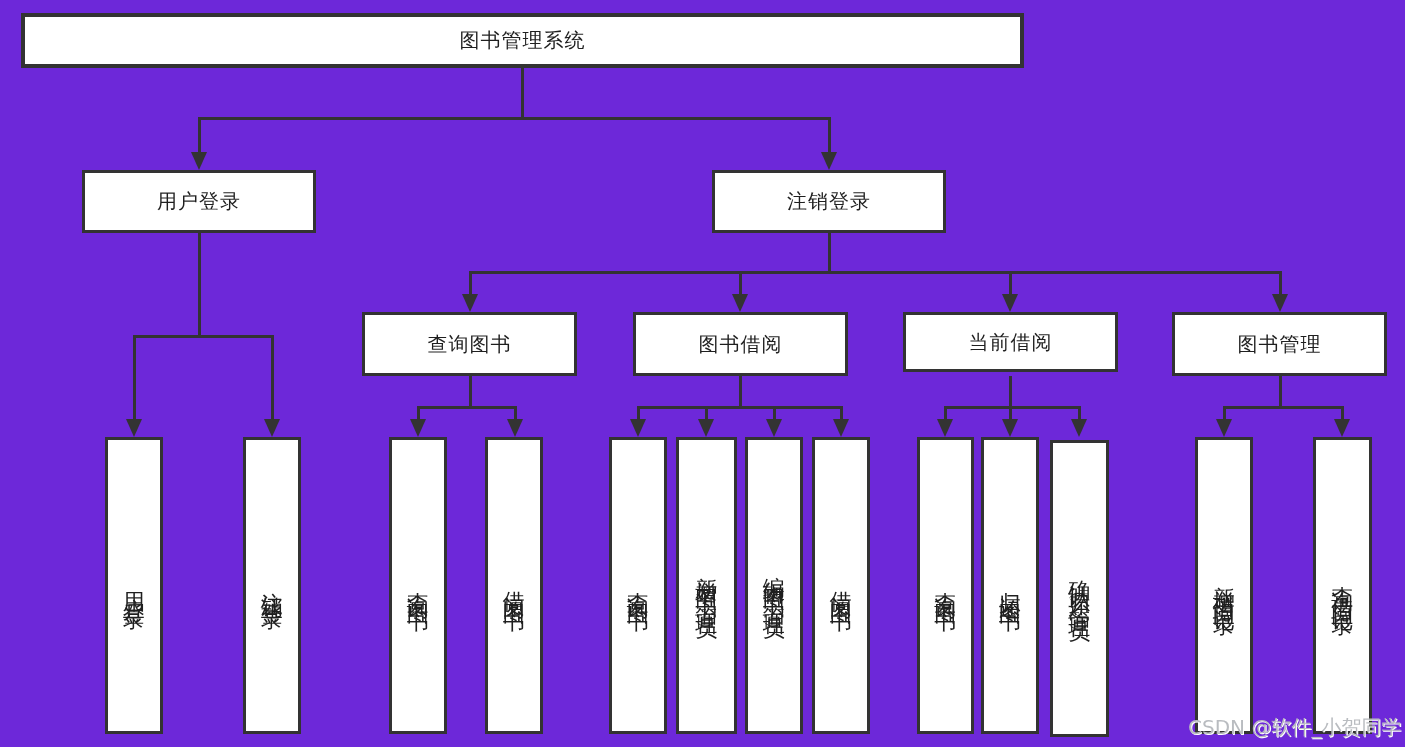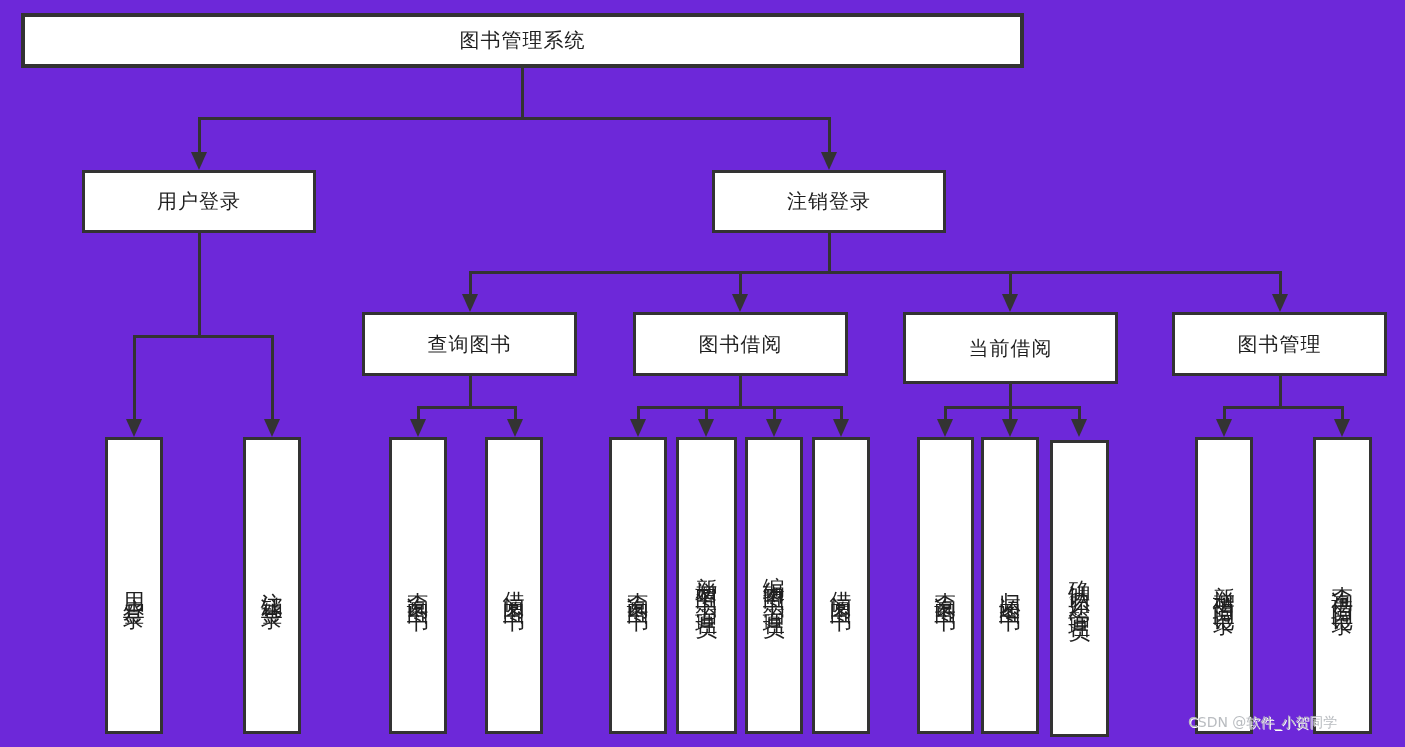--- a/index.html
+++ b/index.html
@@ -22,21 +22,21 @@
   .vline, .hline { position:absolute; background:#333333; z-index:1; }
   .vline { width:3px; }
   .hline { height:3px; }
   .ahead {
     position:absolute; width:0; height:0; z-index:1;
     border-left:8px solid transparent; border-right:8px solid transparent;
     border-top:18px solid #333333;
   }
   .watermark {
     position:absolute; left:1188px; top:714px; z-index:3;
-    font-size:14px; color:#b9bcc0; white-space:nowrap;
+    font-size:20px; color:#b9bcc0; white-space:nowrap;
     text-shadow:1px 1px 0 #ffffff;
   }
 </style>
 </head>
 <body>
 
 <div class="canvas">
 
   <div class="vline" style="left:521px; top:68px; height:52px;"></div>
   <div class="hline" style="left:198px; top:117px; width:633px;"></div>
@@ -107,21 +107,21 @@
   <div class="box" style="left:712px; top:170px; width:234px; height:63px;">
     <span class="hlabel">注销登录</span>
   </div>
 
   <div class="box" style="left:362px; top:312px; width:215px; height:64px;">
     <span class="hlabel">查询图书</span>
   </div>
   <div class="box" style="left:633px; top:312px; width:215px; height:64px;justify-content:center;">
     <span class="hlabel">图书借阅</span>
   </div>
-  <div class="box" style="left:903px; top:312px; width:215px; height:72px;">
+  <div class="box" style="left:903px; top:312px; width:215px; height:60px;">
     <span class="hlabel">当前借阅</span>
   </div>
   <div class="box" style="left:1172px; top:312px; width:215px; height:64px;">
     <span class="hlabel">图书管理</span>
   </div>
 
   <div class="box" style="left:105px; top:437px; width:58px; height:297px;">
     <span class="vtext">用户登录</span>
   </div>
   <div class="box" style="left:243px; top:437px; width:58px; height:297px;">

